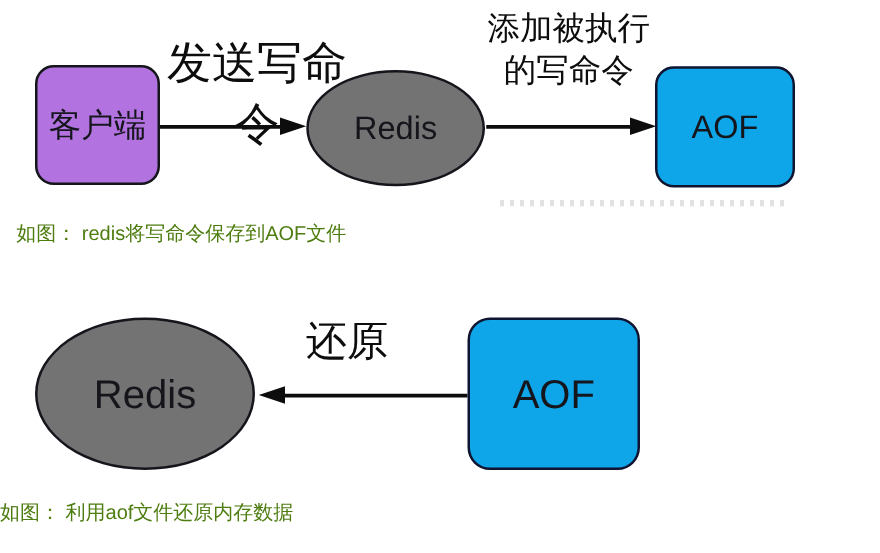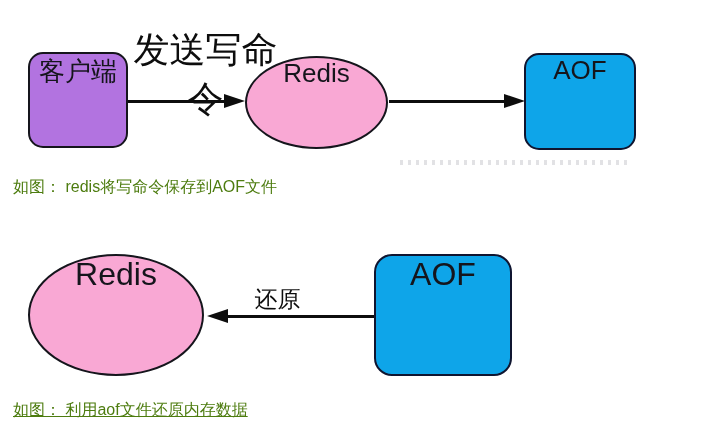--- a/index.html
+++ b/index.html
@@ -8,29 +8,30 @@
     width: 704px;
     height: 442px;
     background: #ffffff;
     overflow: hidden;
     font-family: "Liberation Sans", "DejaVu Sans", sans-serif;
     color: #141414;
   }
   .shape {
     position: absolute;
     display: flex;
+    align-items: center;
     justify-content: center;
     box-sizing: border-box;
     border: 2.5px solid #15151c;
     color: #15151c;
   }
   .rect    { border-radius: 15px; }
   .ellipse { border-radius: 50%; }
   .client-box { background: #b273e0; }
-  .redis-node { background: #f9a8d4; }
+  .redis-node { background: #737373; }
   .aof-box    { background: #0ea5e9; border-color: #0f1530; }
 
   .line {
     position: absolute;
     height: 2.5px;
     background: #0d0d0d;
   }
   .arrowhead-right {
     position: absolute;
     width: 0; height: 0;
@@ -75,41 +76,45 @@
   #arrow2-line   { left: 389px; top: 100px; width: 116px; }
   #arrow2-head   { left: 504px; top: 94px; }
   #arrow2-label  { left: 365px; top: 6px;   width: 180px; font-size: 26px; line-height: 34px; }
   #aof-node-top  { left: 524px; top: 53px;  width: 112px; height: 97px; font-size: 26px; }
   #caption-top   { left: 13px;  top: 177px; }
 
   
   #redis-node-bottom { left: 28px;  top: 254px; width: 176px; height: 122px; font-size: 32px; }
   #arrow3-head   { left: 207px; top: 309px; }
   #arrow3-line   { left: 228px; top: 315px; width: 146px; }
-  #arrow3-label  { left: 230px; top: 251px; width: 95px; font-size: 23px; margin-top: 33px; }
+  #arrow3-label  { left: 230px; top: 251px; width: 95px; font-size: 33px; }
   #aof-node-bottom { left: 374px; top: 254px; width: 138px; height: 122px; font-size: 32px; border-radius: 18px; }
-  #caption-bottom { left: 13px; top: 400px; text-decoration: underline; }
+  #caption-bottom { left: 0; top: 400px; }
 </style>
 </head>
 <body>
 
 <div class="canvas">
 
   <div id="client-node" class="shape rect client-box">
     <span>客户端</span>
   </div>
 
   <div id="arrow1-label" class="flow-label">发送写命令</div>
   <div id="arrow1-line" class="line"></div>
   <div id="arrow1-head" class="arrowhead-right"></div>
 
   <div id="redis-node-top" class="shape ellipse redis-node">
     <span>Redis</span>
   </div>
 
+  <div id="arrow2-label" class="flow-label">
+    <div>添加被执行</div>
+    <div>的写命令</div>
+  </div>
   <div id="arrow2-line" class="line"></div>
   <div id="arrow2-head" class="arrowhead-right"></div>
 
   <div id="aof-node-top" class="shape rect aof-box">
     <span>AOF</span>
   </div>
 
   <div class="watermark"></div>
 
   <div id="caption-top" class="caption">如图： redis将写命令保存到AOF文件</div>

